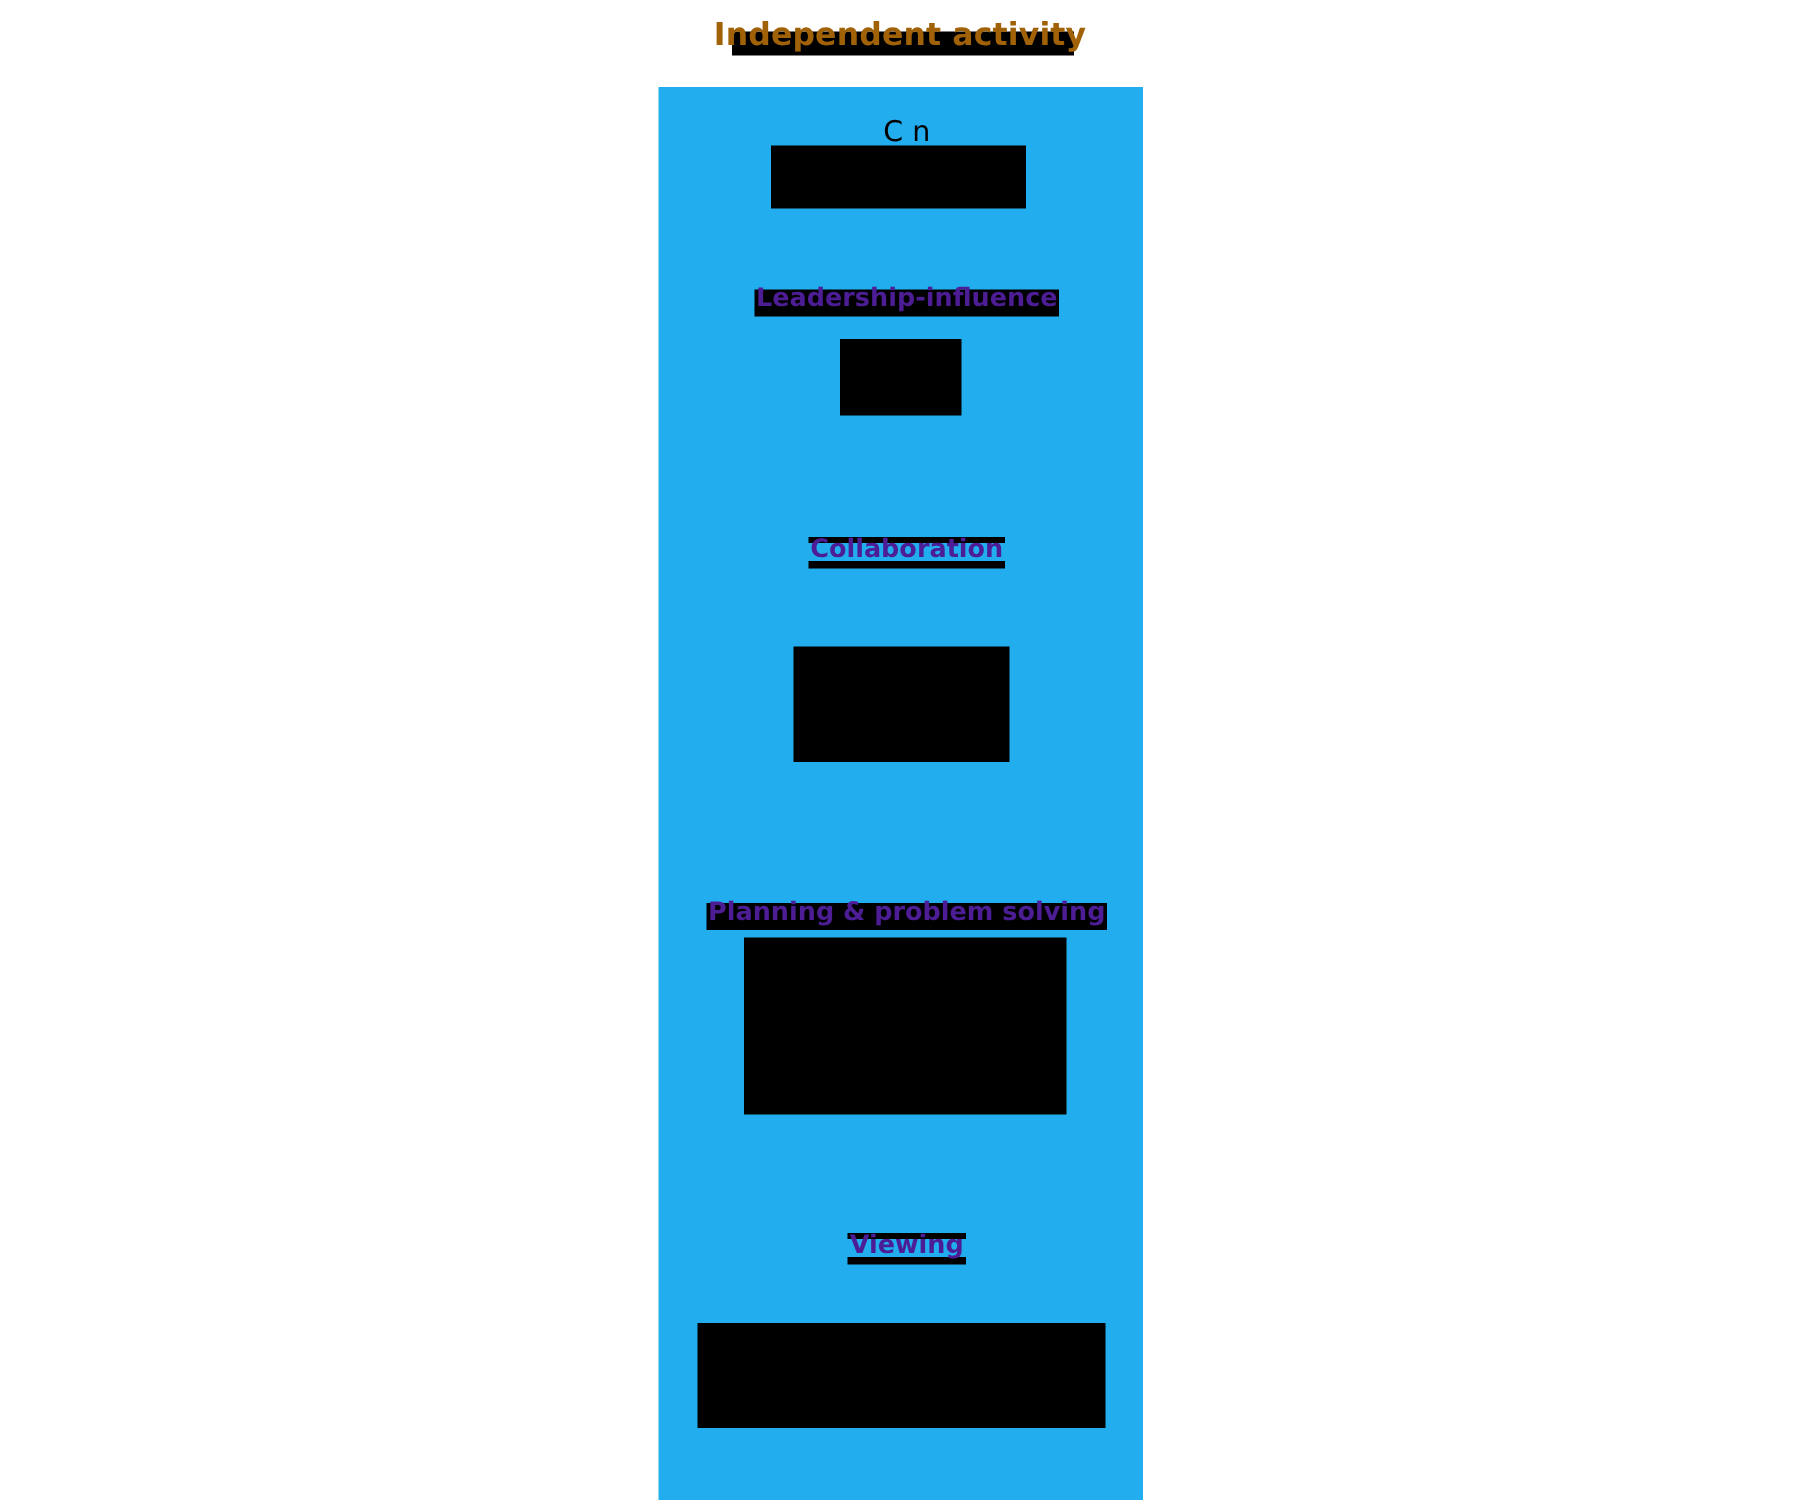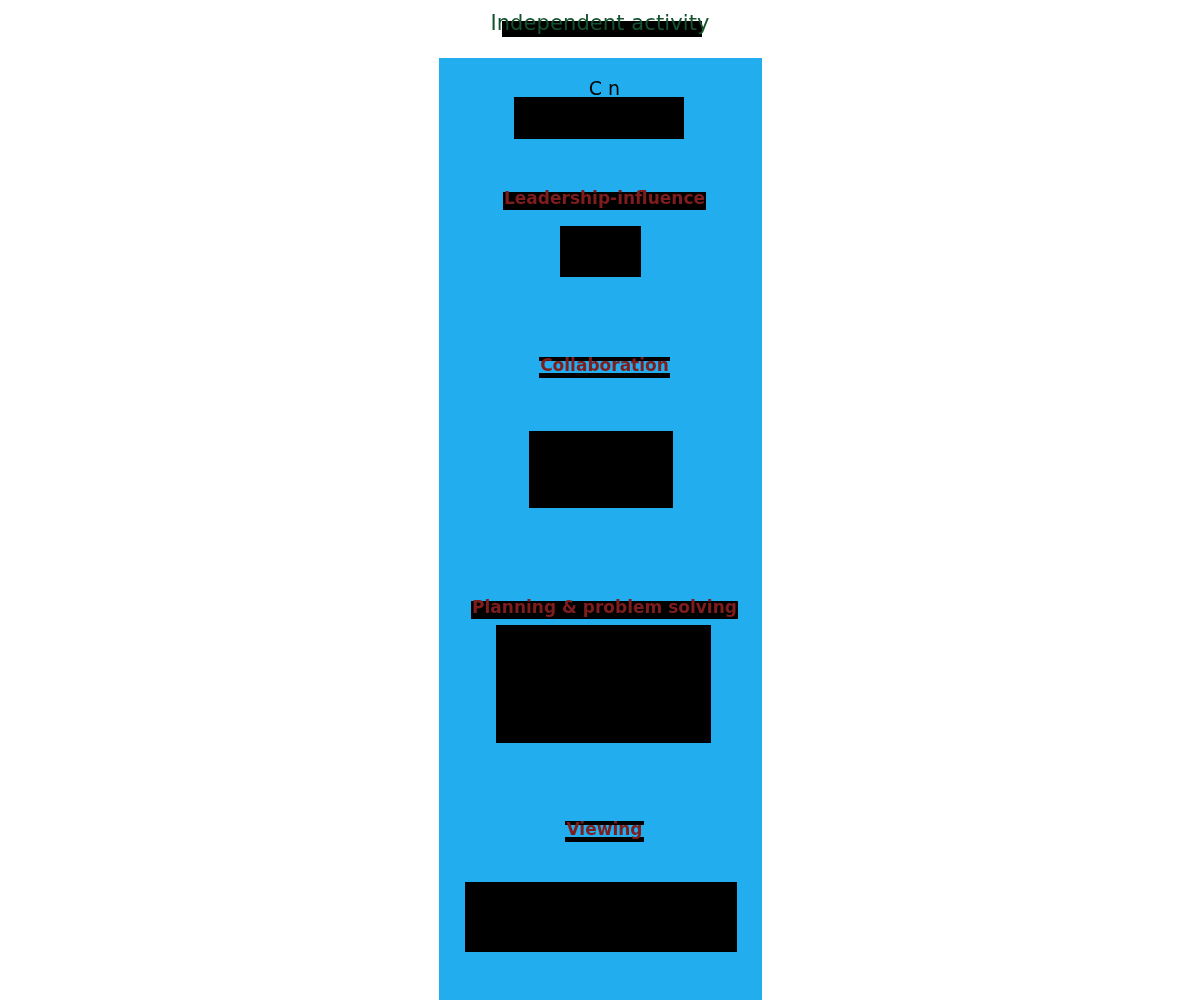--- a/index.html
+++ b/index.html
@@ -23,22 +23,22 @@
     top: 0;
     width: 1200px;
     height: 46px;
     display: flex;
     align-items: center;
     justify-content: center;
   }
   .page-title {
     position: relative;
     font-size: 21px;
-    font-weight: normal;
-    color: #14532d;
+    font-weight: bold;
+    color: #a16207;
     letter-spacing: 0.1px;
     white-space: nowrap;
     line-height: 1;
   }
   
   .page-title .redact {
     position: absolute;
     left: 12px;
     right: 8px;
     top: 8px;
@@ -68,21 +68,21 @@
     width: 331px;
     text-align: center;
   }
 
   
   .heading {
     position: relative;
     display: inline-block;
     font-size: 17px;
     font-weight: bold;
-    color: #7f1d1d;
+    color: #4c1d95;
     line-height: 1;
     white-space: nowrap;
     padding: 0 1px;
   }
   .heading .bar-full {
     position: absolute;
     left: 0;
     right: 0;
     top: 2px;
     bottom: -3px;

